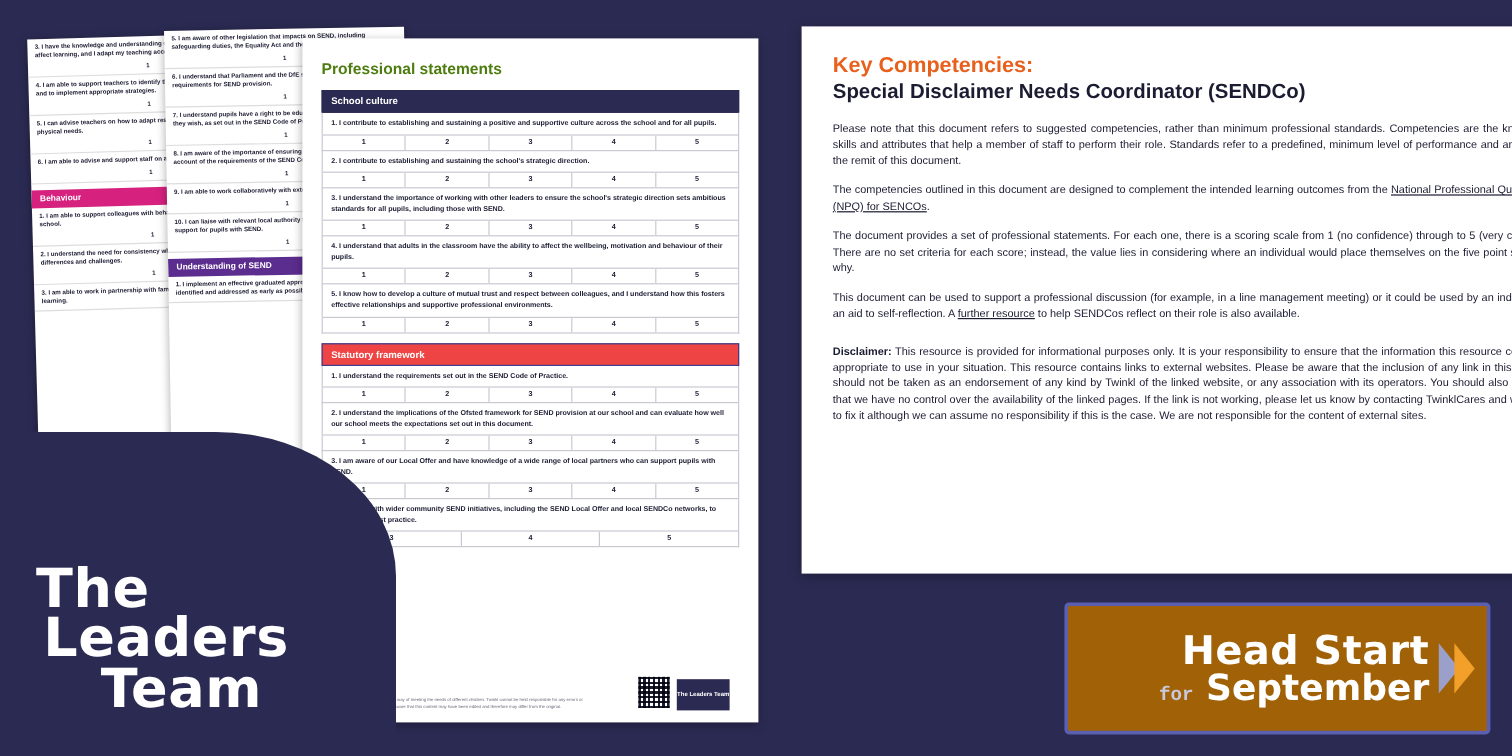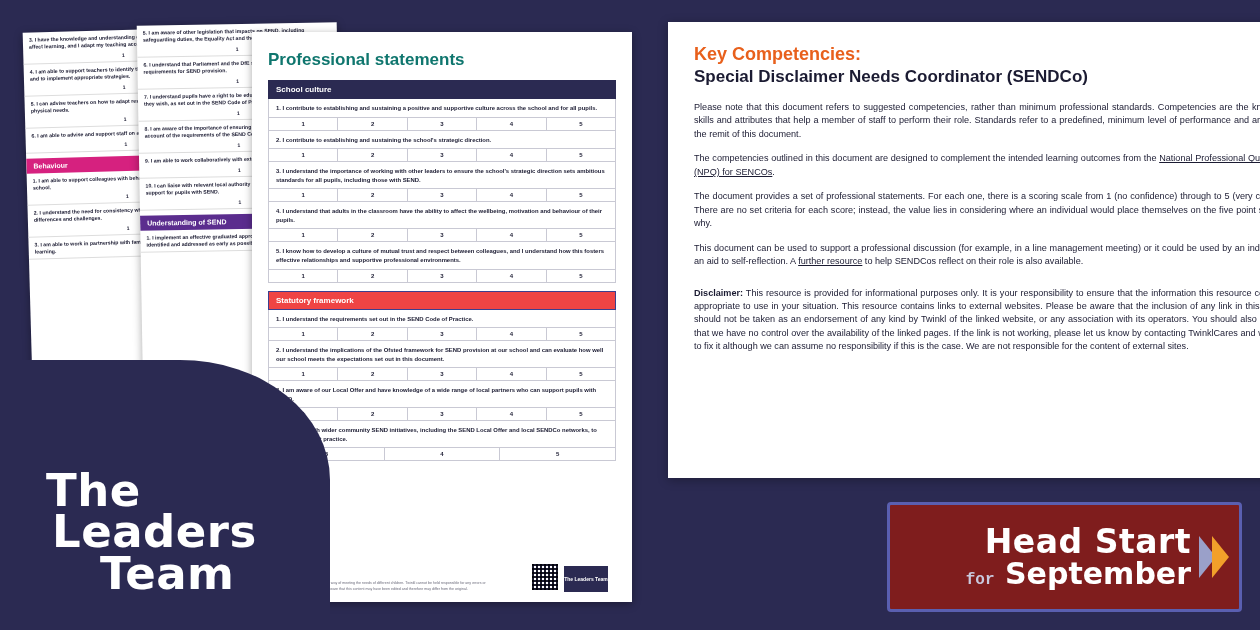--- a/index.html
+++ b/index.html
@@ -28,21 +28,21 @@
   .mini-row{padding:4px 6px 3px 6px;border-bottom:1px solid #ddd;}
   .mini-txt{font-size:5.2px;line-height:1.35;color:#1b1b32;font-weight:bold;}
   .mini-scale{display:flex;justify-content:center;margin-top:4px;}
   .mini-cell{font-size:5px;color:#1b1b32;font-weight:bold;}
   .mini-band{padding:4px 7px;font-size:7px;font-weight:bold;color:#fff;margin:5px 0 0 0;}
   .band-pink{background:#d6217f;}
   .band-purple{background:#5b2d8e;}
 
   
   .fs-inner{padding:14px 16px 0 16px;}
-  .fs-title{font-size:17px;font-weight:bold;color:#0f766e;margin:4px 0 10px 0;}
+  .fs-title{font-size:13px;font-weight:bold;color:#4d7c0f;margin:4px 0 10px 0;}
   .sect-head{
     background:#2b2a52;color:#fff;font-size:8px;font-weight:bold;
     padding:4px 7px;border:1px solid #2b2a52;
   }
   .sect-head.blue{background:#ef4444;border-color:#3b3f8f;}
   .q-block{border:1px solid #c9c9d4;border-top:none;}
   .q-text{font-size:5.9px;line-height:1.45;color:#1b1b32;font-weight:bold;padding:5px 7px 4px 7px;}
   .q-scale{display:flex;border-top:1px solid #c9c9d4;}
   .q-scale div{
     flex:1;text-align:center;font-size:6px;font-weight:bold;color:#1b1b32;
@@ -64,21 +64,21 @@
     color:#fff;font-size:5px;font-weight:bold;text-align:center;
     display:flex;align-items:center;justify-content:center;line-height:1.25;
   }
 
   
   .swoosh{
     position:absolute;left:0;bottom:0;width:330px;height:270px;
     background:#2b2a52;border-top-right-radius:150px 120px;
   }
   .brand{
-    position:absolute;left:46px;bottom:36px;color:#fff;
+    position:absolute;left:30px;bottom:36px;color:#fff;
     font-family:"DejaVu Sans", sans-serif;font-weight:bold;
     line-height:.92;letter-spacing:.5px;
   }
   .brand .l1{font-size:45px;display:block;}
   .brand .l2{font-size:45px;display:block;margin-left:6px;}
   .brand .l3{font-size:45px;display:block;margin-left:54px;}
 
   
   .page{
     position:absolute;left:20px;top:22px;width:656px;height:456px;
@@ -90,21 +90,21 @@
   .body-p{
     font-size:9.1px;line-height:1.48;color:#1b1b32;margin:0 0 11px 0;text-align:justify;
   }
   .body-p a, .link{color:#1b1b32;text-decoration:underline;}
   .disclaimer{font-size:9.1px;line-height:1.48;color:#1b1b32;margin:18px 0 0 0;text-align:justify;}
   .disclaimer b{font-weight:bold;}
 
   
   .badge{
     position:absolute;right:18px;bottom:18px;width:355px;height:110px;
-    background:#7f1d1d;border:3px solid #5a5fb0;border-radius:4px;
+    background:#a16207;border:3px solid #5a5fb0;border-radius:4px;
     display:flex;align-items:center;padding:0 14px;box-sizing:border-box;
   }
   .badge-text{flex:1;text-align:right;padding-right:8px;}
   .badge-l1{
     color:#fff;font-size:33px;font-weight:bold;line-height:1;
     font-family:"DejaVu Sans", sans-serif;letter-spacing:.5px;
   }
   .badge-l2{font-size:30px;font-weight:bold;line-height:1.05;font-family:"DejaVu Sans", sans-serif;}
   .badge-l2 .for{color:#c9c9dd;font-size:16px;font-family:Liberation Mono, monospace;}
   .badge-l2 .sep{color:#fff;}

